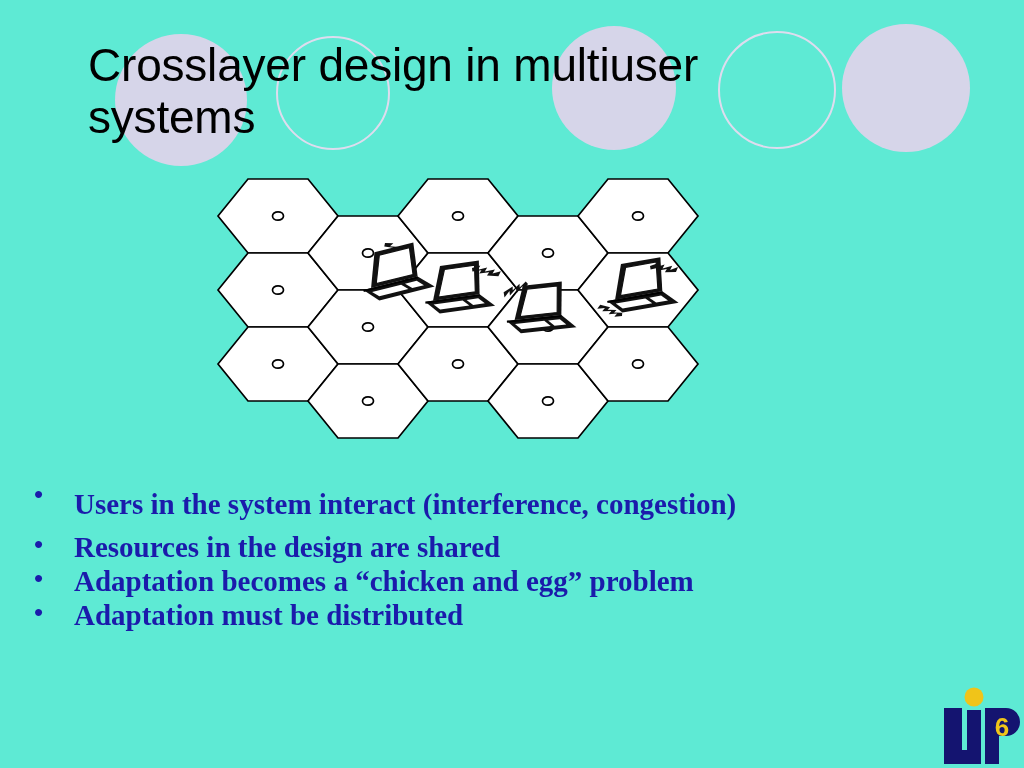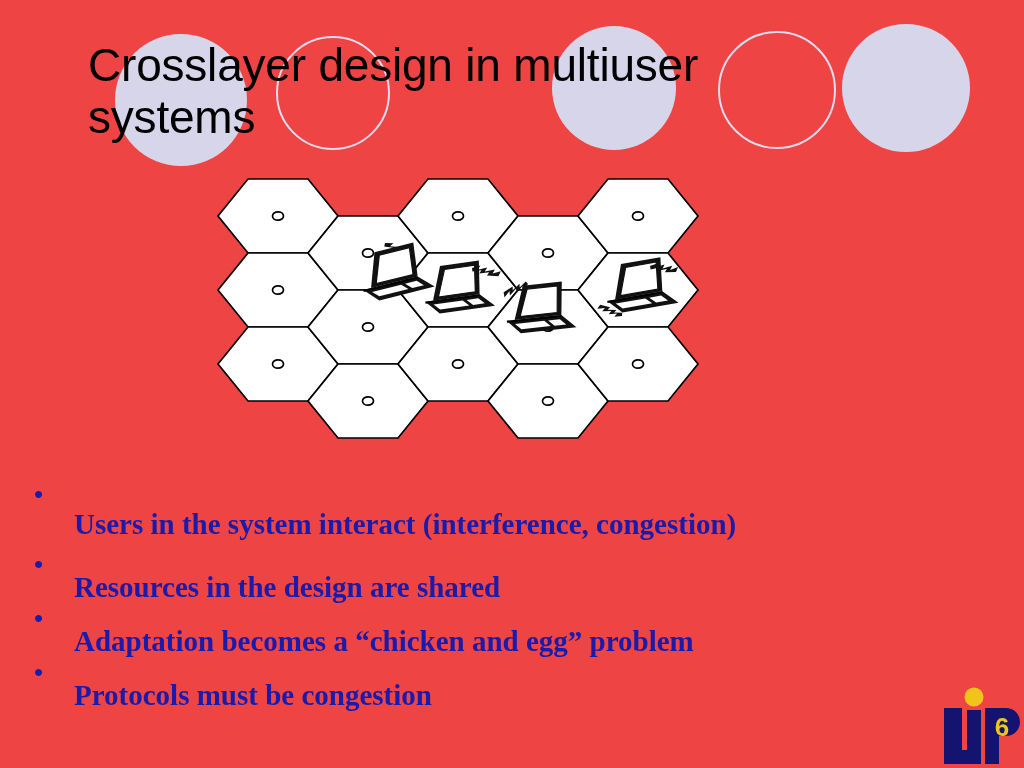--- a/index.html
+++ b/index.html
@@ -8,21 +8,21 @@
     padding: 0;
     background: #ffffff;
   }
   body {
     font-family: "Liberation Sans", sans-serif;
   }
   #slide {
     position: relative;
     width: 1024px;
     height: 768px;
-    background: #ef4444;
+    background: #5eead4;
     overflow: hidden;
   }
 
   
   .deco-layer {
     position: absolute;
     left: 0; top: 0;
     width: 1024px; height: 180px;
     pointer-events: none;
   }
@@ -78,21 +78,20 @@
   .bullet-mark {
     flex: 0 0 auto;
     width: 40px;
     text-align: left;
     font-size: 26px;
     line-height: 1.18;
     color: #1b1bab;
   }
   .bullet-text {
     flex: 1 1 auto;
-    margin-top: 20px;
   }
   .bullet-row.wrapped .bullet-text { line-height: 1.72; }
 
   
   #logo {
     position: absolute;
     left: 938px;
     top: 684px;
     width: 86px;
     height: 84px;
@@ -189,21 +188,21 @@
       <div class="bullet-row">
         <span class="bullet-mark">•</span>
         <span class="bullet-text">Resources in the design are shared</span>
       </div>
       <div class="bullet-row">
         <span class="bullet-mark">•</span>
         <span class="bullet-text">Adaptation becomes a “chicken and egg” problem</span>
       </div>
       <div class="bullet-row">
         <span class="bullet-mark">•</span>
-        <span class="bullet-text">Protocols must be congestion</span>
+        <span class="bullet-text">Adaptation must be distributed</span>
       </div>
     </div>
 
   <div id="logo">
     <svg width="86" height="84" viewBox="0 0 86 84" xmlns="http://www.w3.org/2000/svg">
 
       <circle cx="36" cy="13" r="9.5" fill="#f0c419"></circle>
 
       <path d="M6,24 H24 V66 H40 V80 H6 Z" fill="#141470"></path>
 

